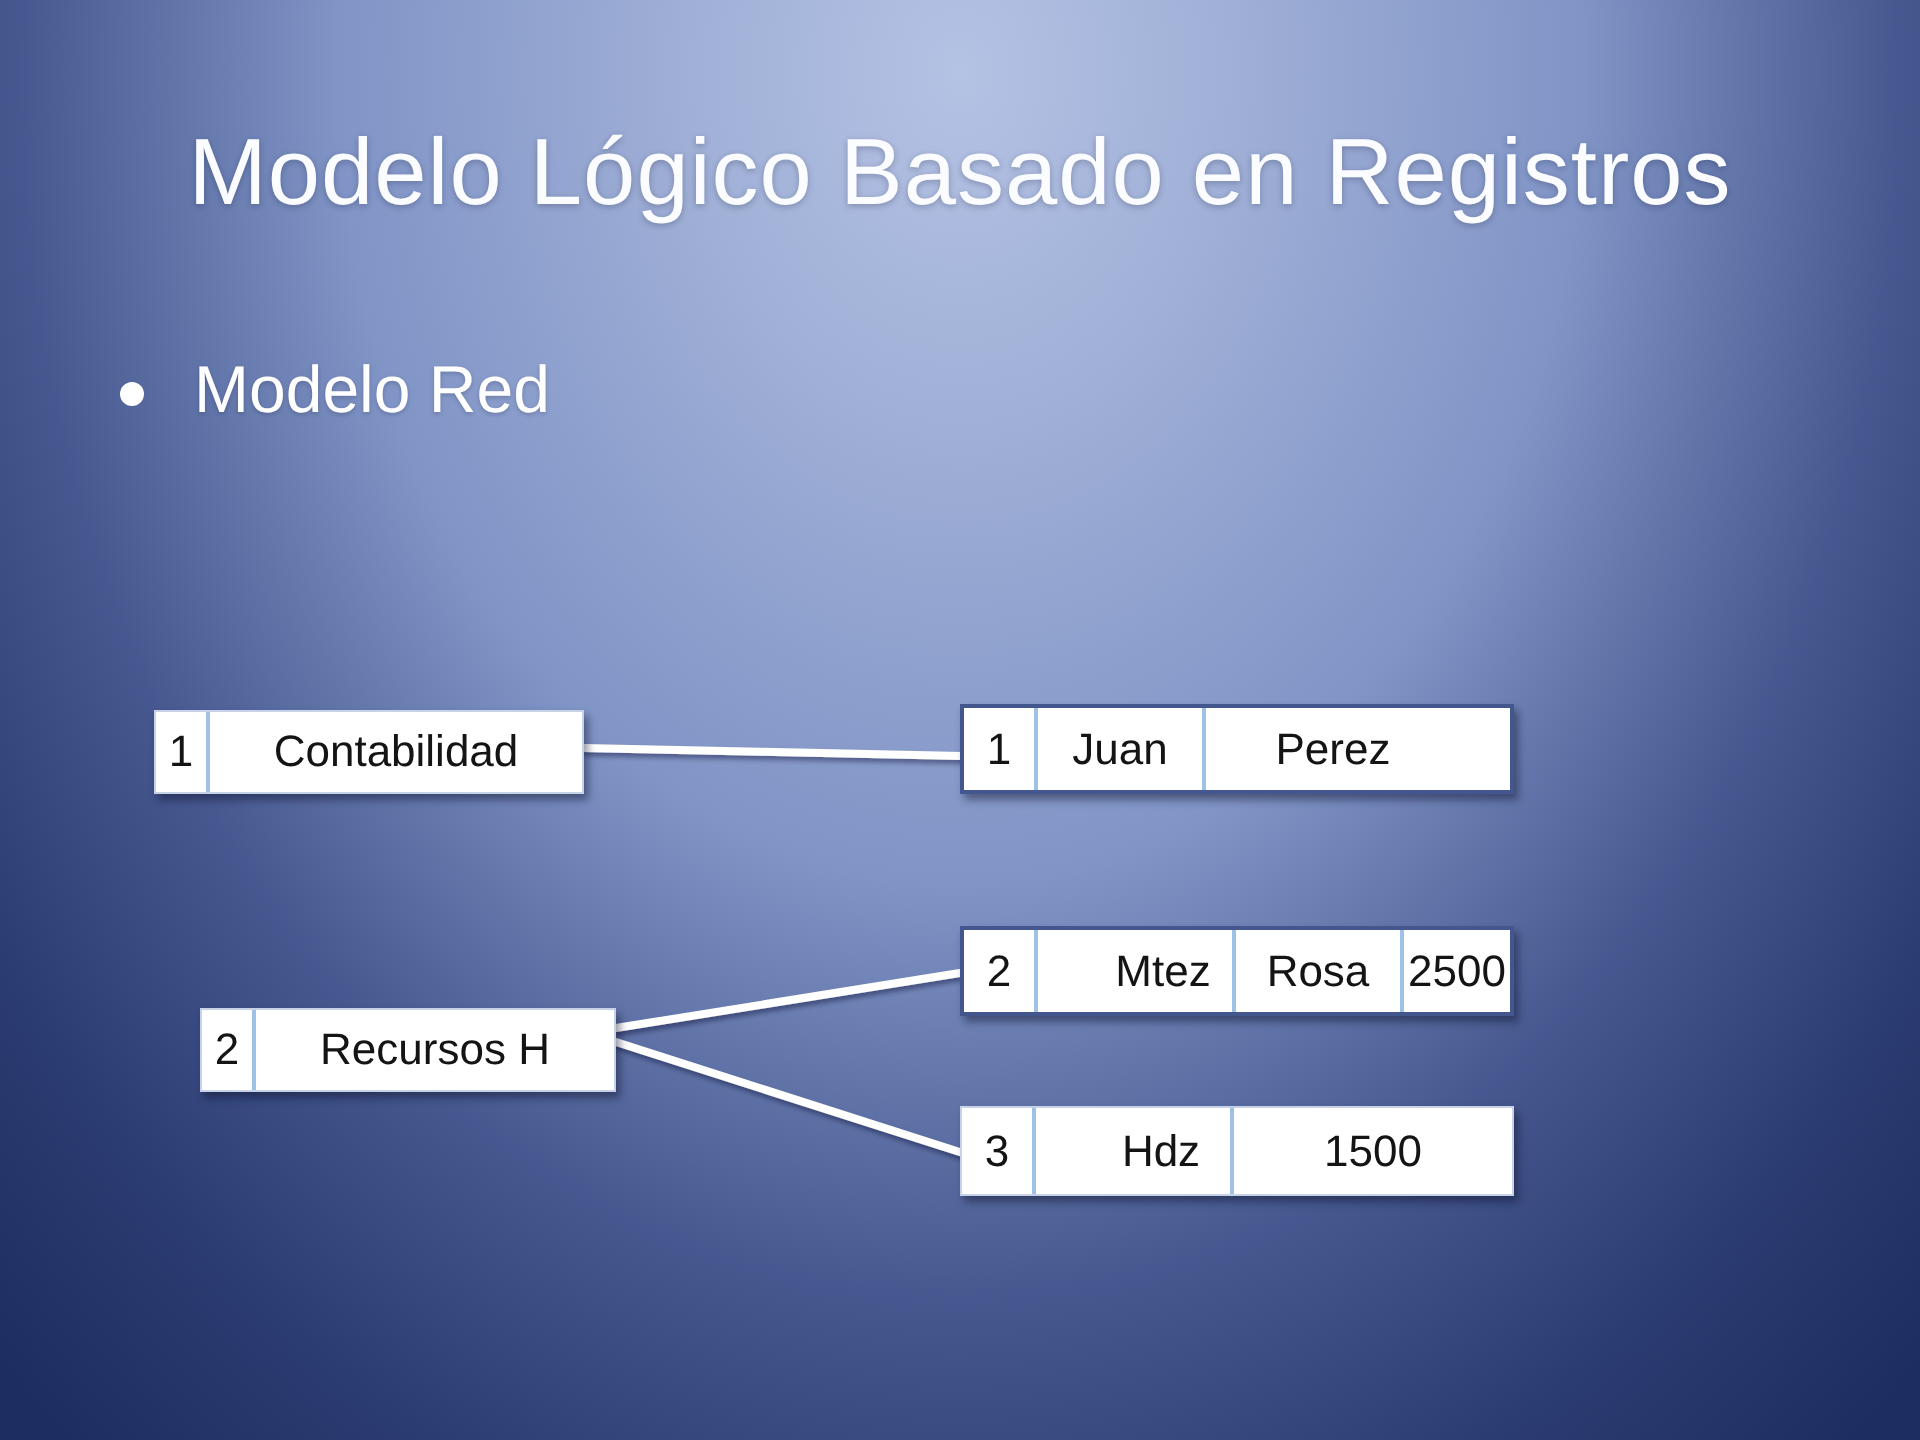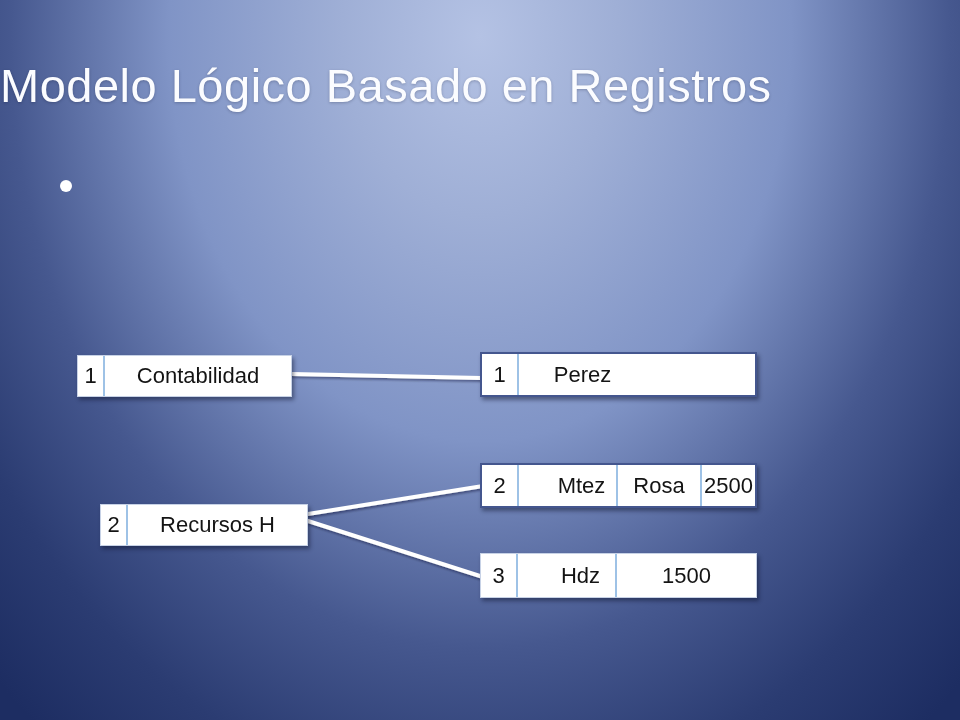--- a/index.html
+++ b/index.html
@@ -13,21 +13,21 @@
         #b4c2e4 0%,
         #9fafd6 20%,
         #8094c6 45%,
         #46588f 68%,
         #2b3c72 85%,
         #1d2d62 100%);
   }
   .title{
     position:absolute;
     top:58px;left:0;width:100%;
-    text-align:left;
+    text-align:center;
     color:#fbfcff;
     font-size:47px;
     font-weight:400;
     letter-spacing:0.5px;
     text-shadow:0 1px 3px rgba(10,15,40,0.25);
   }
   .bullet-row{
     position:absolute;
     top:176px;left:60px;
     display:flex;align-items:center;
@@ -88,20 +88,21 @@
 </style>
 </head>
 <body>
 
 <div class="slide">
 
   <div class="title">Modelo Lógico Basado en Registros</div>
 
   <div class="bullet-row">
     <div class="bullet-dot"></div>
+    <div class="bullet-text">Modelo Red</div>
   </div>
 
   <svg class="lines" viewBox="0 0 960 720" width="960" height="720">
     <defs>
       <filter id="lineShadow" x="-20%" y="-20%" width="140%" height="140%">
         <feDropShadow dx="1" dy="2" stdDeviation="1.2" flood-color="#0a0f28" flood-opacity="0.4"></feDropShadow>
       </filter>
     </defs>
     <g stroke="#ffffff" stroke-width="4" stroke-linecap="round" filter="url(#lineShadow)">
       <line x1="292" y1="374" x2="481" y2="378"></line>
@@ -115,20 +116,21 @@
     <div class="cell name-cell">Contabilidad</div>
   </div>
 
   <div class="rec dept dept-2">
     <div class="cell id-cell">2</div>
     <div class="cell name-cell">Recursos H</div>
   </div>
 
   <div class="rec emp emp-outline emp-1">
     <div class="cell c-id">1</div>
+    <div class="cell c-first">Juan</div>
     <div class="cell c-last">Perez</div>
   </div>
 
   <div class="rec emp emp-outline emp-2">
     <div class="cell c-id">2</div>
     <div class="cell c-last">Mtez</div>
     <div class="cell c-first">Rosa</div>
     <div class="cell c-sal">2500</div>
   </div>
 

